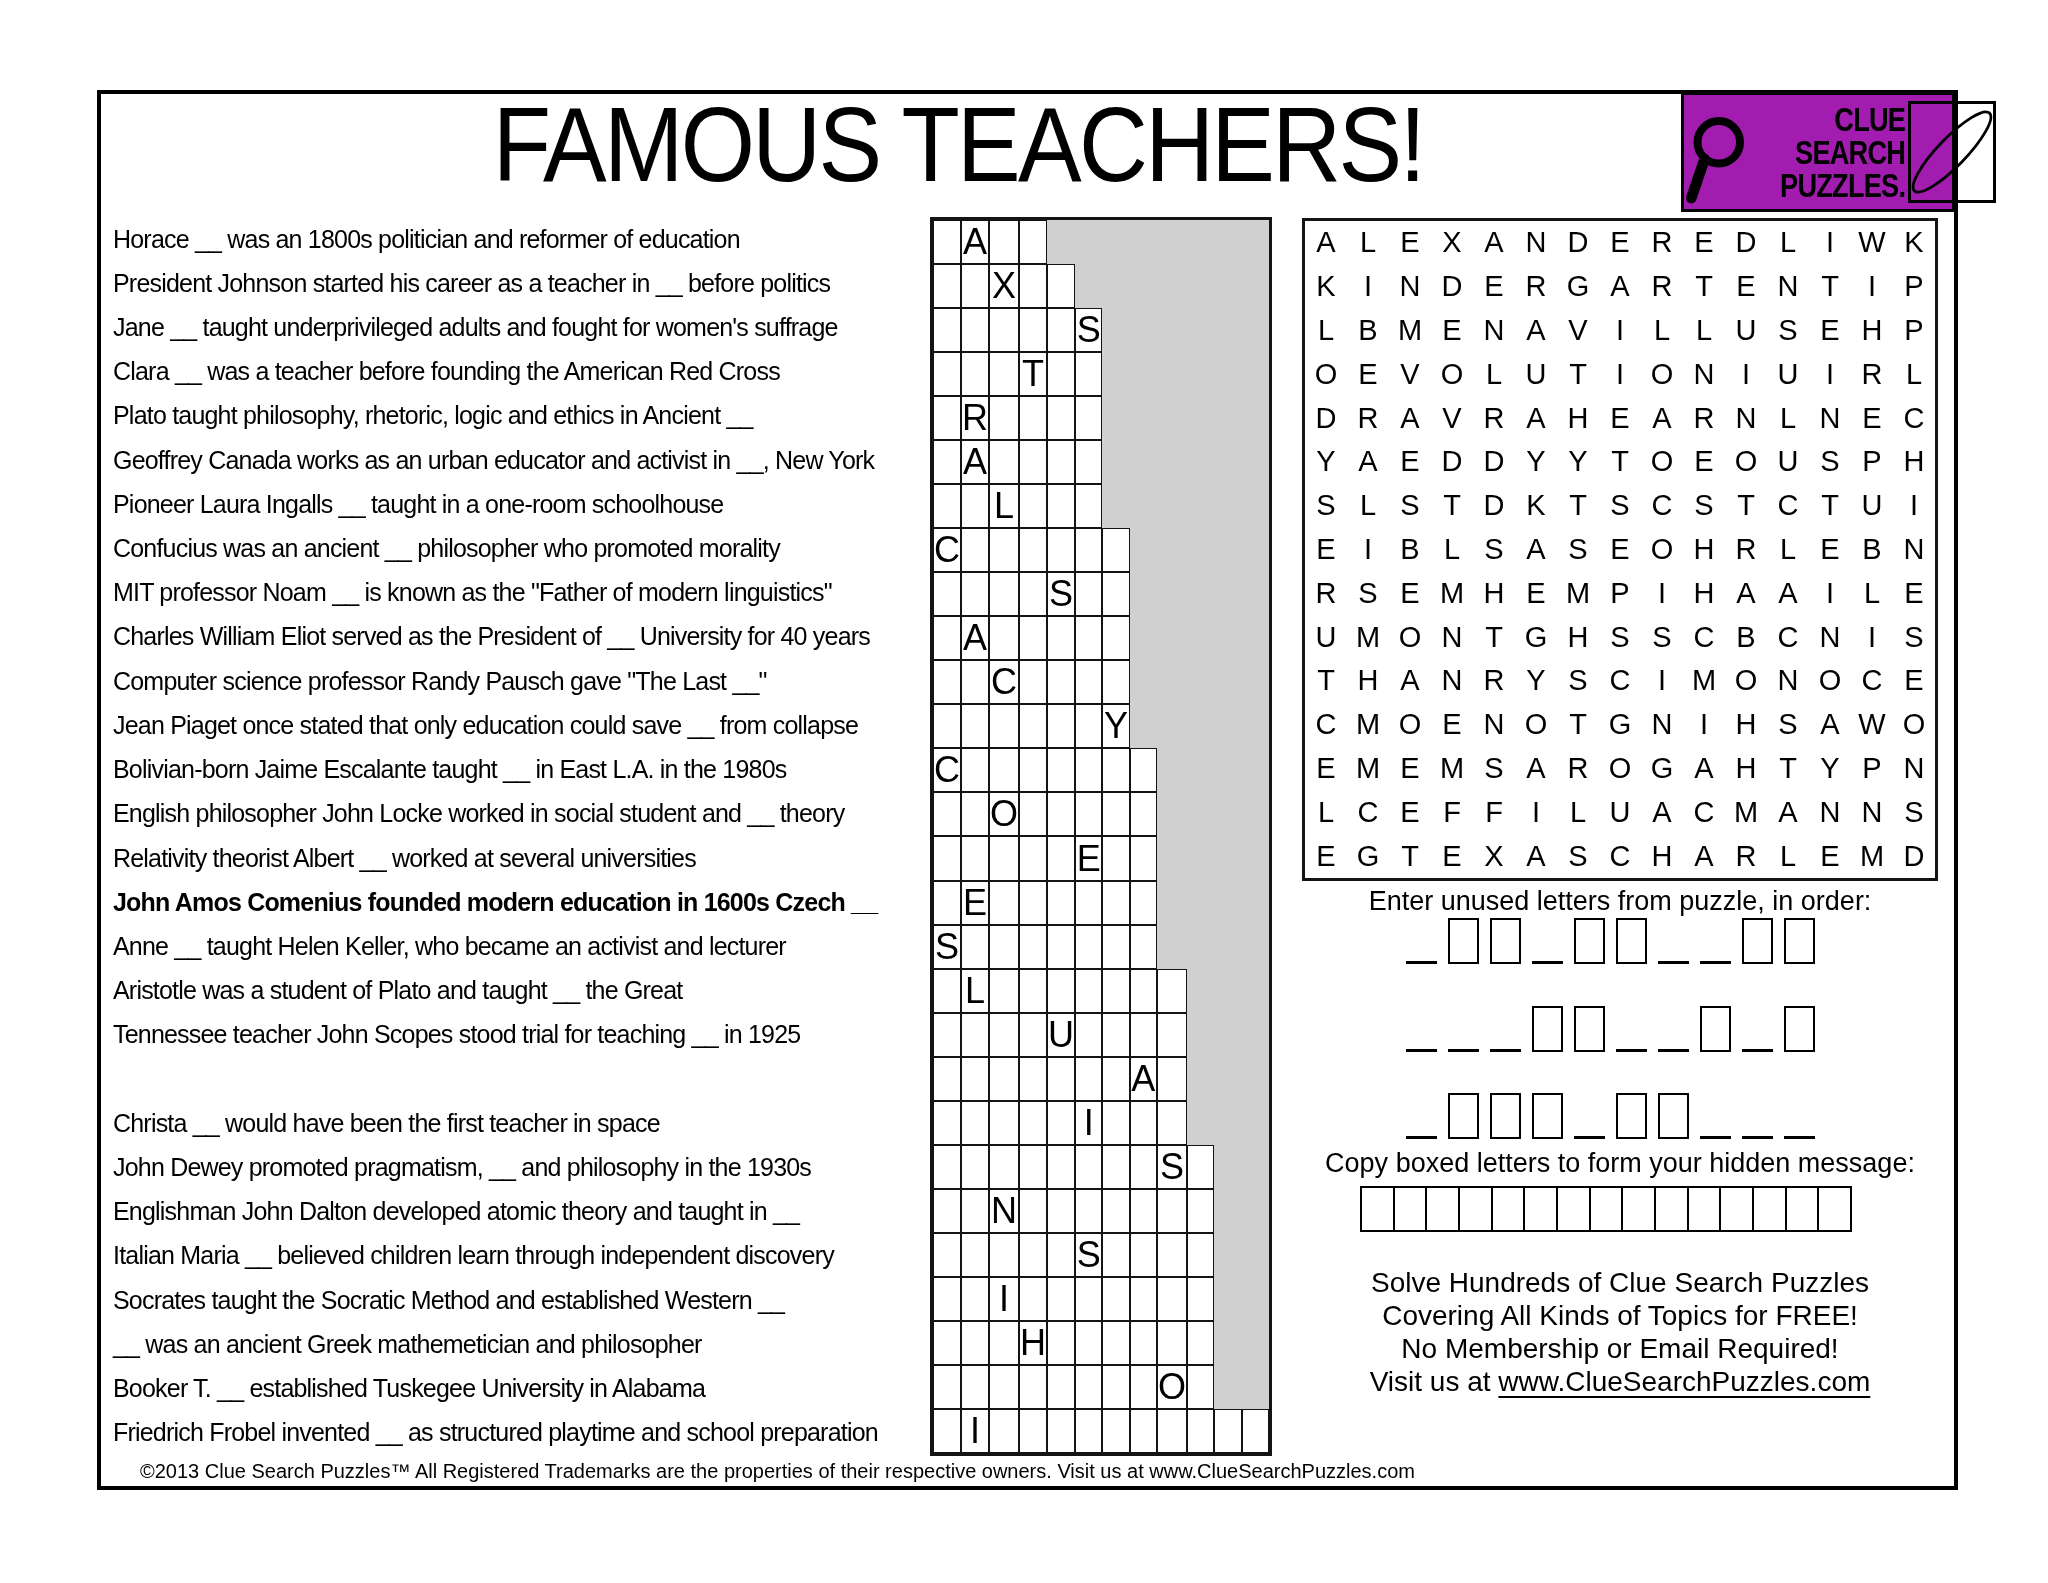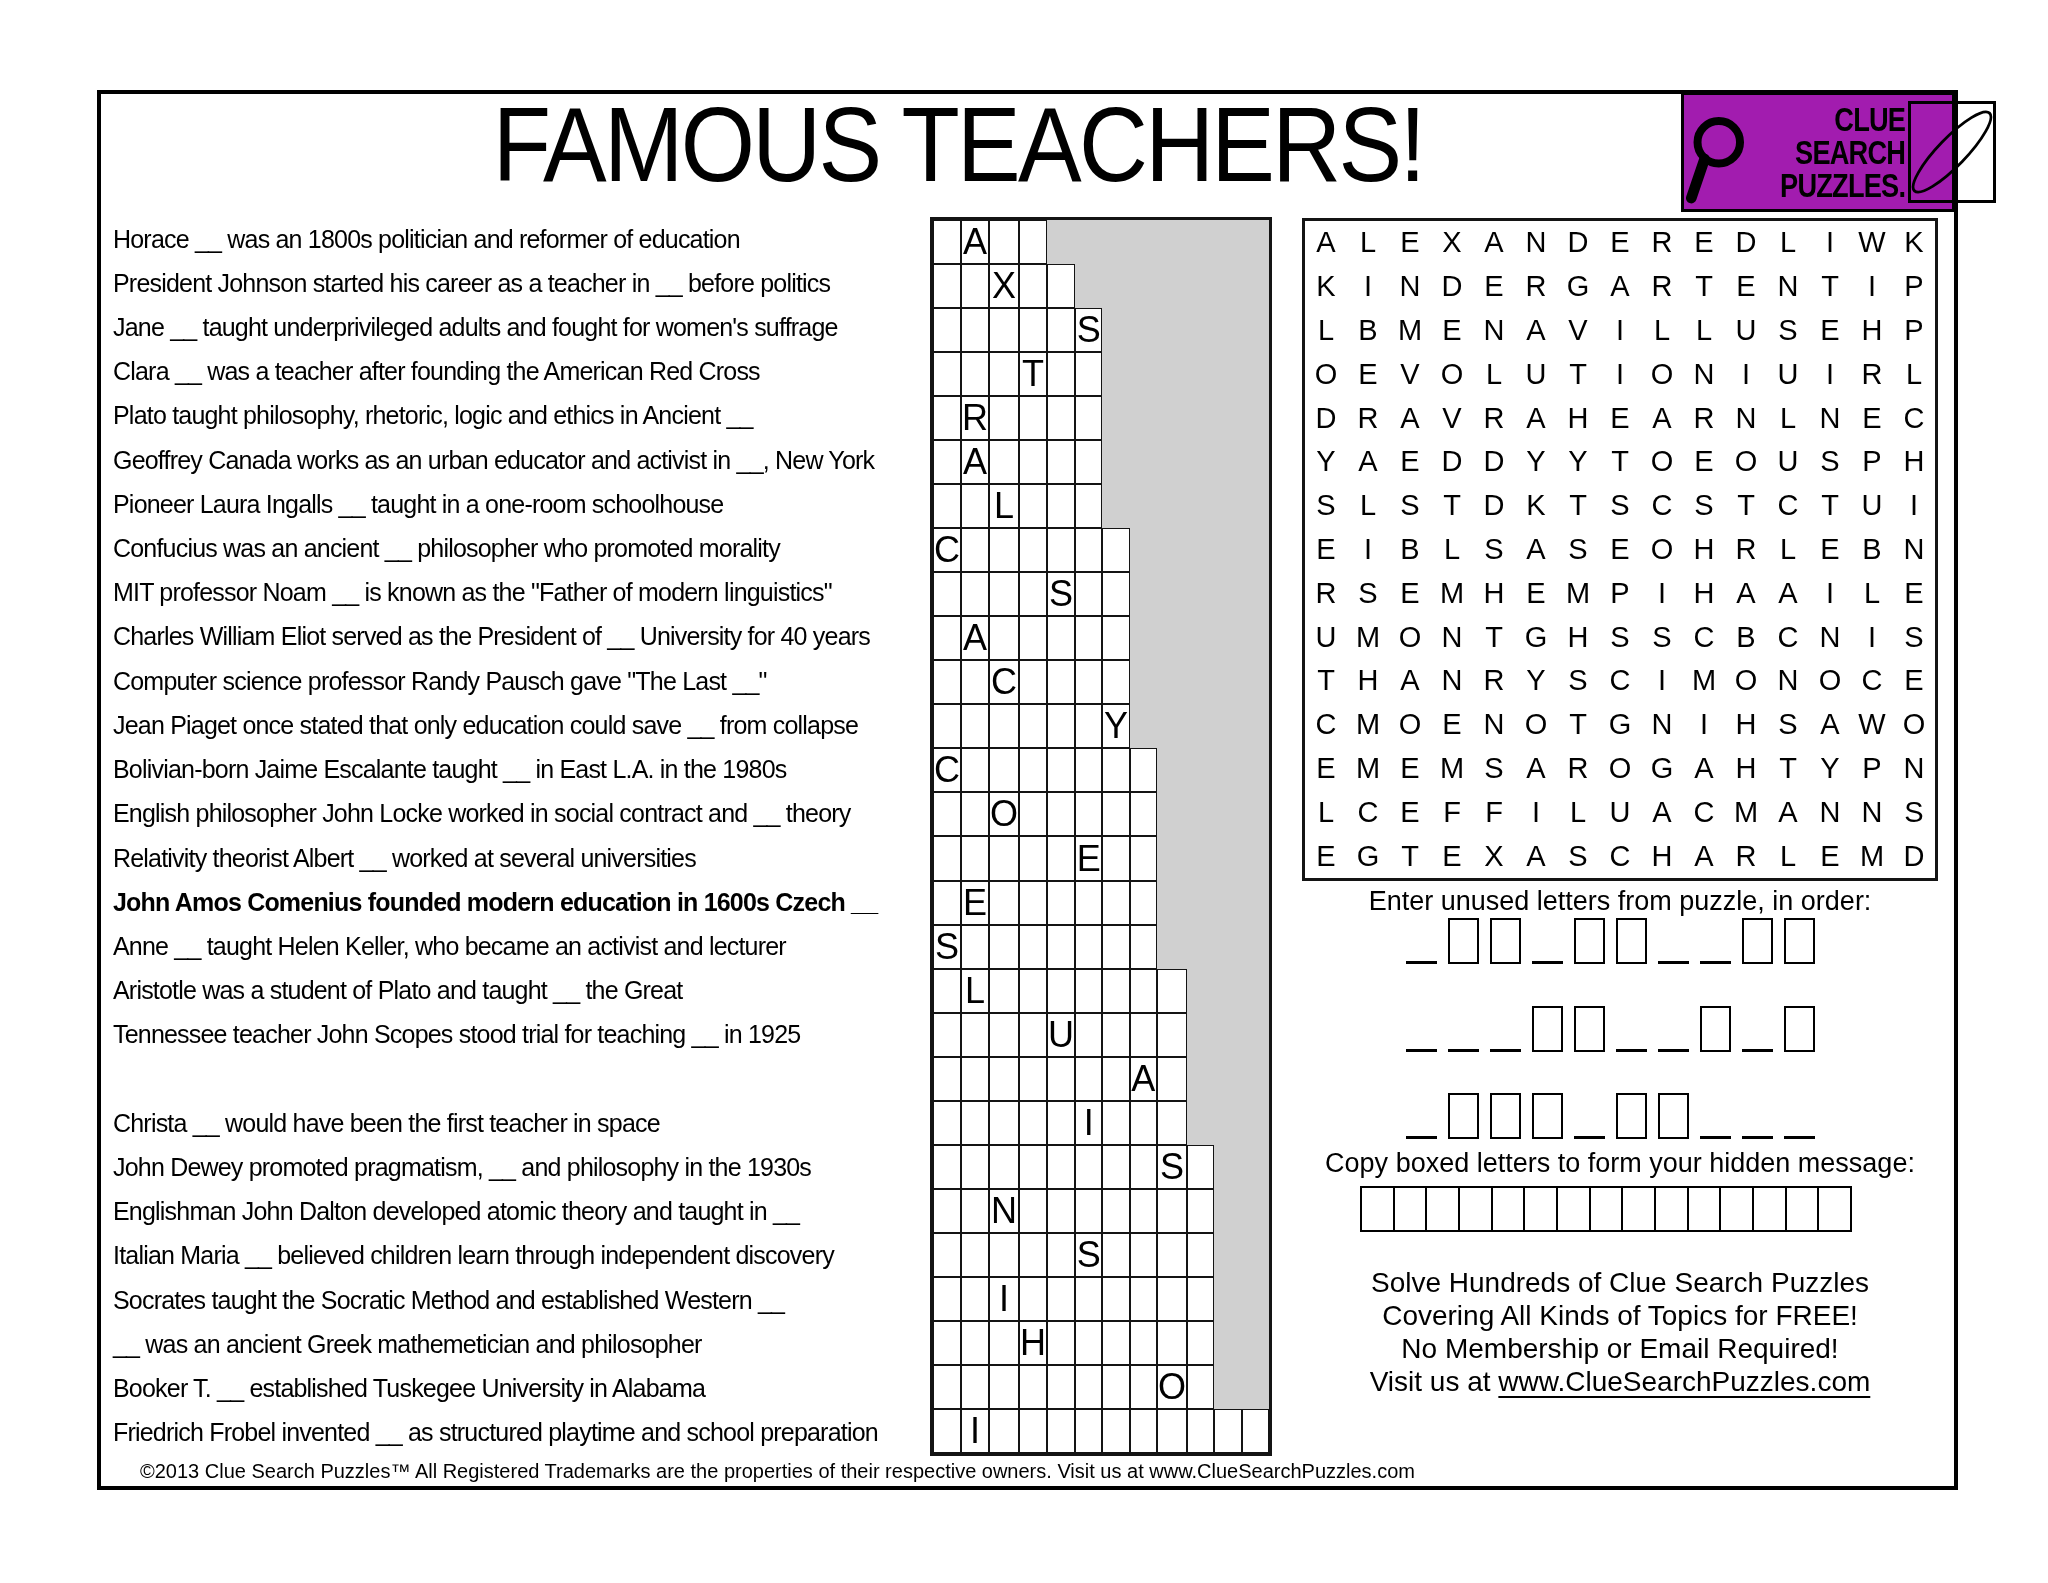--- a/index.html
+++ b/index.html
@@ -100,31 +100,31 @@
     <svg id="com-oval" viewBox="0 0 88 102">
       <ellipse cx="44" cy="51" rx="58" ry="15" fill="none" stroke="#000" stroke-width="3" transform="rotate(-46 44 51)"></ellipse>
     </svg>
   </div>
 </div>
 
 <div id="clues" class="abs">
     <div class="clue-line" style="top: 0px;">Horace __ was an 1800s politician and reformer of education</div>
     <div class="clue-line" style="top: 44.21px;">President Johnson started his career as a teacher in __ before politics</div>
     <div class="clue-line" style="top: 88.42px;">Jane __ taught underprivileged adults and fought for women's suffrage</div>
-    <div class="clue-line" style="top: 132.63px;">Clara __ was a teacher after founding the American Red Cross</div>
+    <div class="clue-line" style="top: 132.63px;">Clara __ was a teacher before founding the American Red Cross</div>
     <div class="clue-line" style="top: 176.84px;">Plato taught philosophy, rhetoric, logic and ethics in Ancient __</div>
     <div class="clue-line" style="top: 221.05px; text-align: right;">Geoffrey Canada works as an urban educator and activist in __, New York</div>
     <div class="clue-line" style="top: 265.26px;">Pioneer Laura Ingalls __ taught in a one-room schoolhouse</div>
     <div class="clue-line" style="top: 309.47px;">Confucius was an ancient __ philosopher who promoted morality</div>
     <div class="clue-line" style="top: 353.68px;">MIT professor Noam __ is known as the "Father of modern linguistics"</div>
     <div class="clue-line" style="top: 397.89px;">Charles William Eliot served as the President of __ University for 40 years</div>
     <div class="clue-line" style="top: 442.1px;">Computer science professor Randy Pausch gave "The Last __"</div>
     <div class="clue-line" style="top: 486.31px;">Jean Piaget once stated that only education could save __ from collapse</div>
     <div class="clue-line" style="top: 530.52px;">Bolivian-born Jaime Escalante taught __ in East L.A. in the 1980s</div>
-    <div class="clue-line" style="top: 574.73px;">English philosopher John Locke worked in social contract and __ theory</div>
+    <div class="clue-line" style="top: 574.73px;">English philosopher John Locke worked in social student and __ theory</div>
     <div class="clue-line" style="top: 618.94px;">Relativity theorist Albert __ worked at several universities</div>
     <div class="clue-line" style="top: 663.15px; font-weight: bold;">John Amos Comenius founded modern education in 1600s Czech __</div>
     <div class="clue-line" style="top: 707.36px;">Anne __ taught Helen Keller, who became an activist and lecturer</div>
     <div class="clue-line" style="top: 751.57px;">Aristotle was a student of Plato and taught __ the Great</div>
     <div class="clue-line" style="top: 795.78px;">Tennessee teacher John Scopes stood trial for teaching __ in 1925</div>
     <div class="clue-line" style="top: 884.2px; text-align: center;">Christa __ would have been the first teacher in space</div>
     <div class="clue-line" style="top: 928.41px;">John Dewey promoted pragmatism, __ and philosophy in the 1930s</div>
     <div class="clue-line" style="top: 972.62px;">Englishman John Dalton developed atomic theory and taught in __</div>
     <div class="clue-line" style="top: 1016.83px;">Italian Maria __ believed children learn through independent discovery</div>
     <div class="clue-line" style="top: 1061.04px;">Socrates taught the Socratic Method and established Western __</div>

